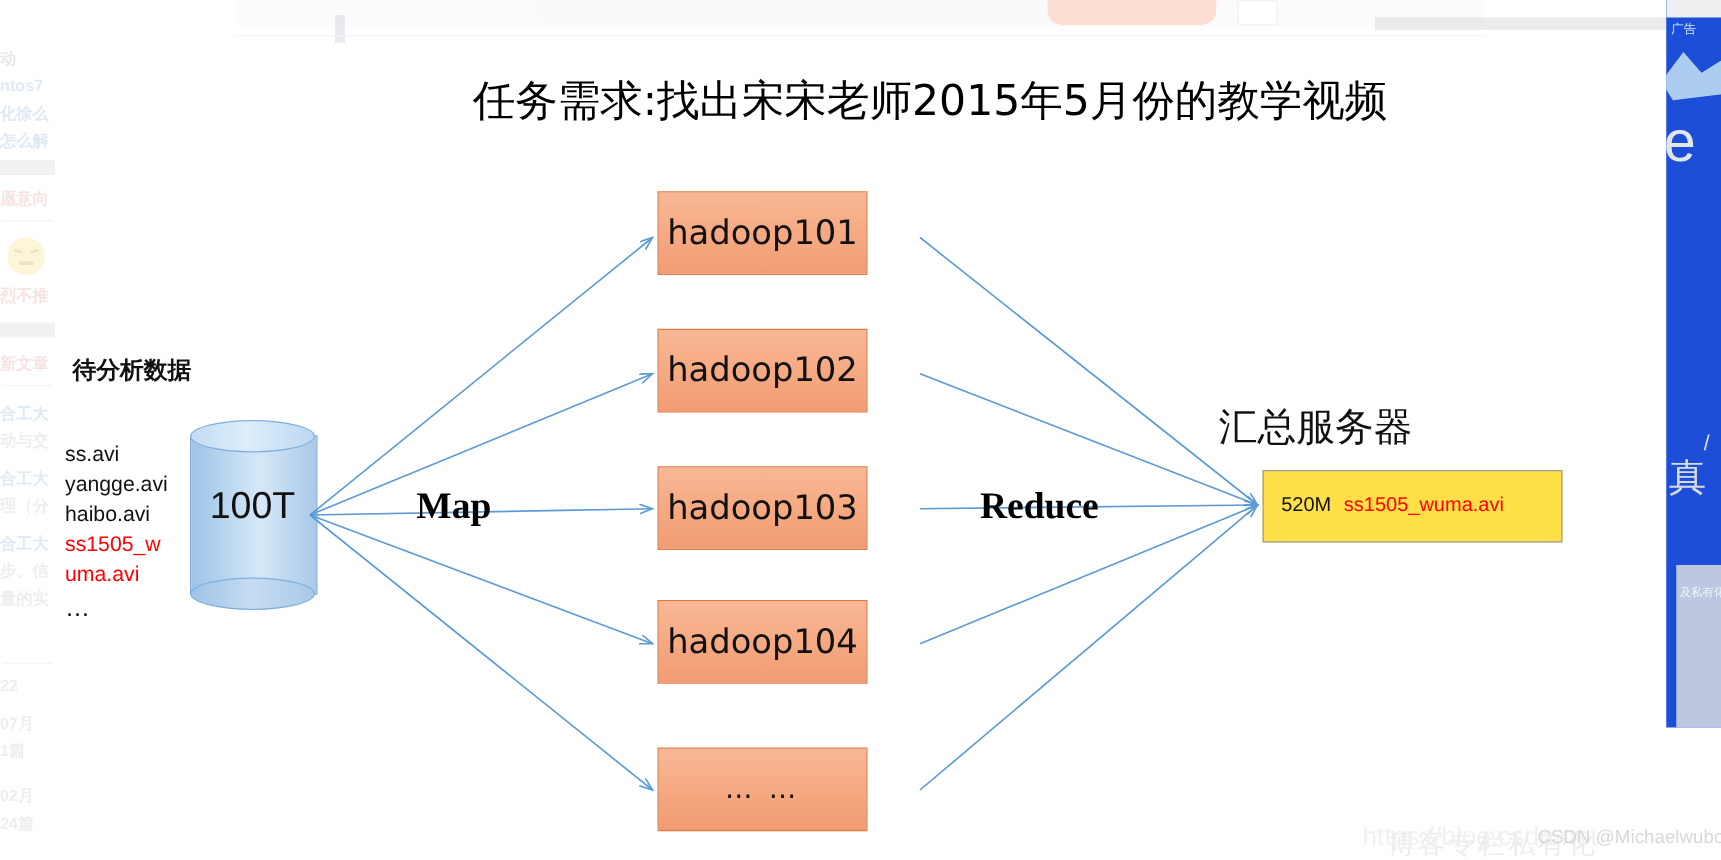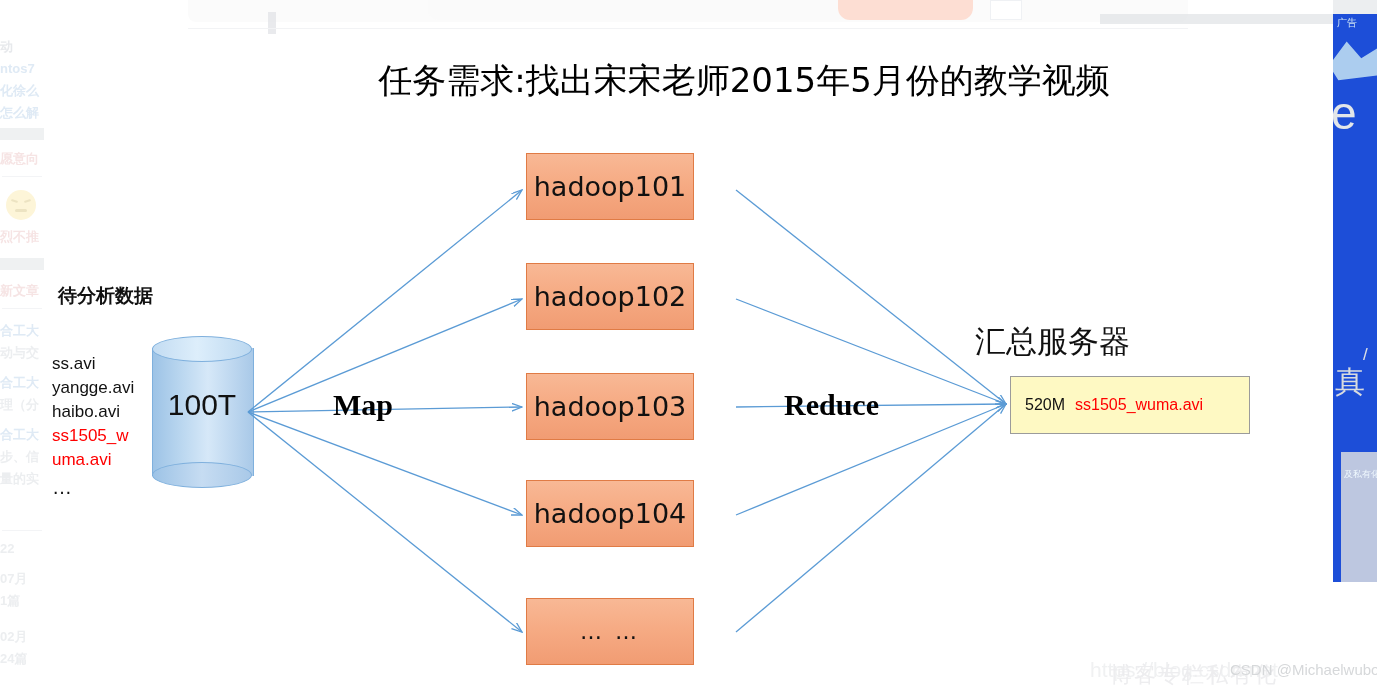--- a/index.html
+++ b/index.html
@@ -195,21 +195,21 @@
   .reduce-label { left:740px; top:388px; }
 
   .agg-heading {
     position:absolute; left:931px; top:321px;
     font-size:31px; color:#111;
     font-family:"DejaVu Sans","Liberation Sans",sans-serif;
     white-space:nowrap;
   }
   .agg-box {
     position:absolute; left:966px; top:376px; width:240px; height:58px;
-    background:#fef9c3; border:1px solid #9b9b9b;
+    background:#fde047; border:1px solid #9b9b9b;
     display:flex; align-items:center; box-sizing:border-box;
     padding-left:14px; gap:10px;
   }
   .agg-size { font-size:16px; color:#111; }
   .agg-file { font-size:16px; color:#ff0000; }
 
   svg.edges { position:absolute; left:0; top:0; width:1289px; height:688px; pointer-events:none; }
 
   
   .wm-url {

